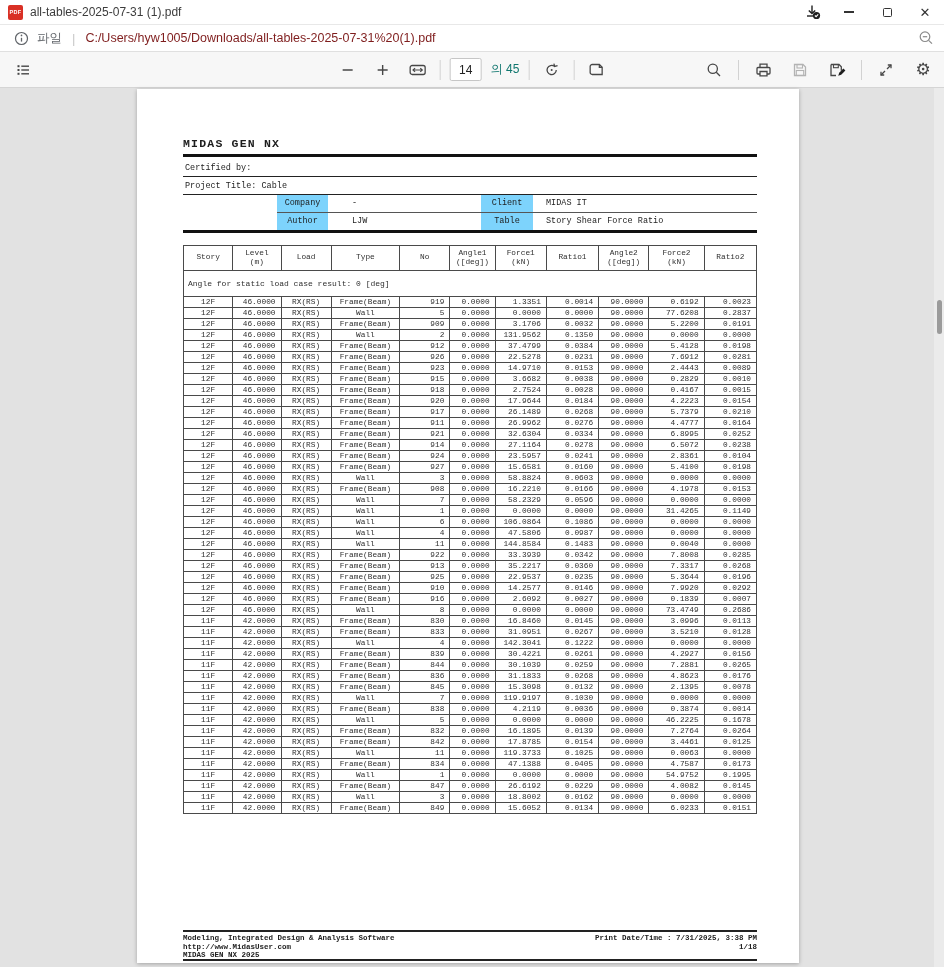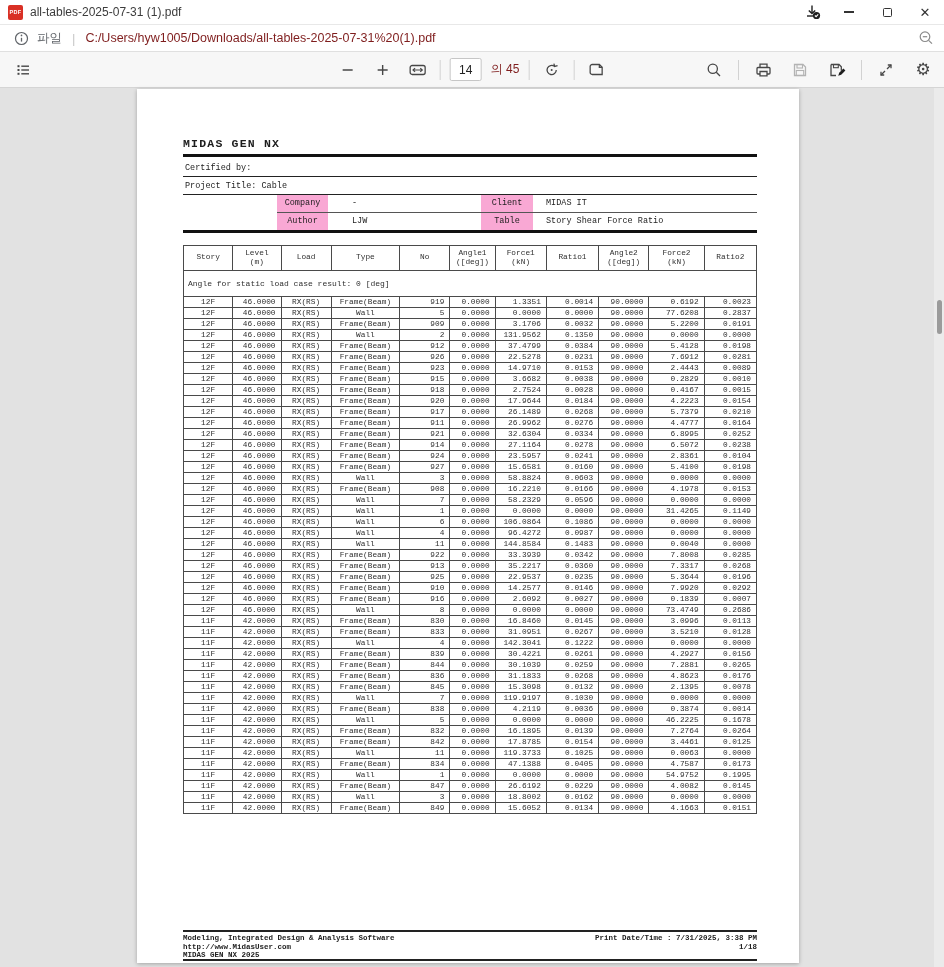--- a/index.html
+++ b/index.html
@@ -38,21 +38,21 @@
   .tb-left { position:absolute; left:10px; display:flex; align-items:center; }
   .tb-center { position:absolute; left:50%; transform:translateX(-50%);
                display:flex; align-items:center; gap:9px; }
   .tb-right { position:absolute; right:8px; display:flex; align-items:center; gap:11px; }
   .tb-btn { display:flex; align-items:center; justify-content:center;
             width:26px; height:26px; border-radius:3px; }
   .tb-sep { width:1px; height:20px; background:#d2d2d2; }
   .page-input { width:32px; height:23px; border:1px solid #c6c6c6; border-radius:2px;
                 text-align:center; font-size:12px; color:#222; background:#fff;
                 font-family:"Liberation Sans",sans-serif; }
-  .page-of { font-size:12px; color:#7f1d1d; }
+  .page-of { font-size:12px; color:#0f766e; }
   .gear-glyph { font-size:17px; color:#474747; line-height:1; }
   .disabled { opacity:.38; }
 
   
   .docarea { position:absolute; left:0; top:88px; width:944px; height:879px;
              background:#e2e2e2; }
   .scroll-track { position:absolute; right:0; top:0; width:10px; height:879px;
                   background:#ebebeb; }
   .scroll-thumb { position:absolute; right:2px; top:212px; width:5px; height:34px;
                   background:#9b9b9b; border-radius:2.5px; }
@@ -67,21 +67,21 @@
   .rule-thick { position:absolute; left:0; width:574px; height:2.5px; background:#111; }
   .r1 { top:65px; } .r2 { top:141px; }
   .meta-row { position:absolute; left:0; width:574px; font-size:8.5px;
               border-bottom:1.2px solid #222; padding:4px 2px 2px 2px; height:18px; }
   .m1 { top:70px; } .m2 { top:88px; }
 
   .info-grid { position:absolute; left:0; top:106px; width:574px;
                display:grid; grid-template-columns:94px 51px 153px 52px 1fr;
                grid-auto-rows:17.5px; font-size:8.5px; }
   .info-grid > div { display:flex; align-items:center; }
-  .ig-label { background:#f9a8d4; justify-content:center; }
+  .ig-label { background:#7dd3fc; justify-content:center; }
   .ig-val1 { padding-left:24px; }
   .ig-val2 { padding-left:13px; }
   .row1-line { border-bottom:1px solid #555; }
 
   
   .tbl-wrap { position:absolute; left:0; top:156px; }
   table.tbl { border-collapse:collapse; width:574px; table-layout:fixed;
               font-size:7.8px; color:#303030; }
   .tbl th, .tbl td { border:1.5px solid #4a4a4a; overflow:hidden; }
   .tbl thead th { height:25px; text-align:center; white-space:pre-line;
@@ -586,21 +586,21 @@
                 <td>0.0000</td>
                 <td>0.0000</td>
               </tr>
               <tr class="data">
                 <td>12F</td>
                 <td>46.0000</td>
                 <td>RX(RS)</td>
                 <td>Wall</td>
                 <td>4</td>
                 <td>0.0000</td>
-                <td>96.4272</td>
+                <td>47.5806</td>
                 <td>0.0987</td>
                 <td>90.0000</td>
                 <td>0.0000</td>
                 <td>0.0000</td>
               </tr>
               <tr class="data">
                 <td>12F</td>
                 <td>46.0000</td>
                 <td>RX(RS)</td>
                 <td>Wall</td>
@@ -914,21 +914,21 @@
               <tr class="data">
                 <td>11F</td>
                 <td>42.0000</td>
                 <td>RX(RS)</td>
                 <td>Frame(Beam)</td>
                 <td>849</td>
                 <td>0.0000</td>
                 <td>15.6052</td>
                 <td>0.0134</td>
                 <td>90.0000</td>
-                <td>4.1663</td>
+                <td>6.0233</td>
                 <td>0.0151</td>
               </tr>
             </tbody>
         </table>
       </div>
 
       <div class="foot-rule-top"></div>
       <div class="footer">
         <div>
           <div>Modeling, Integrated Design &amp; Analysis Software</div>

